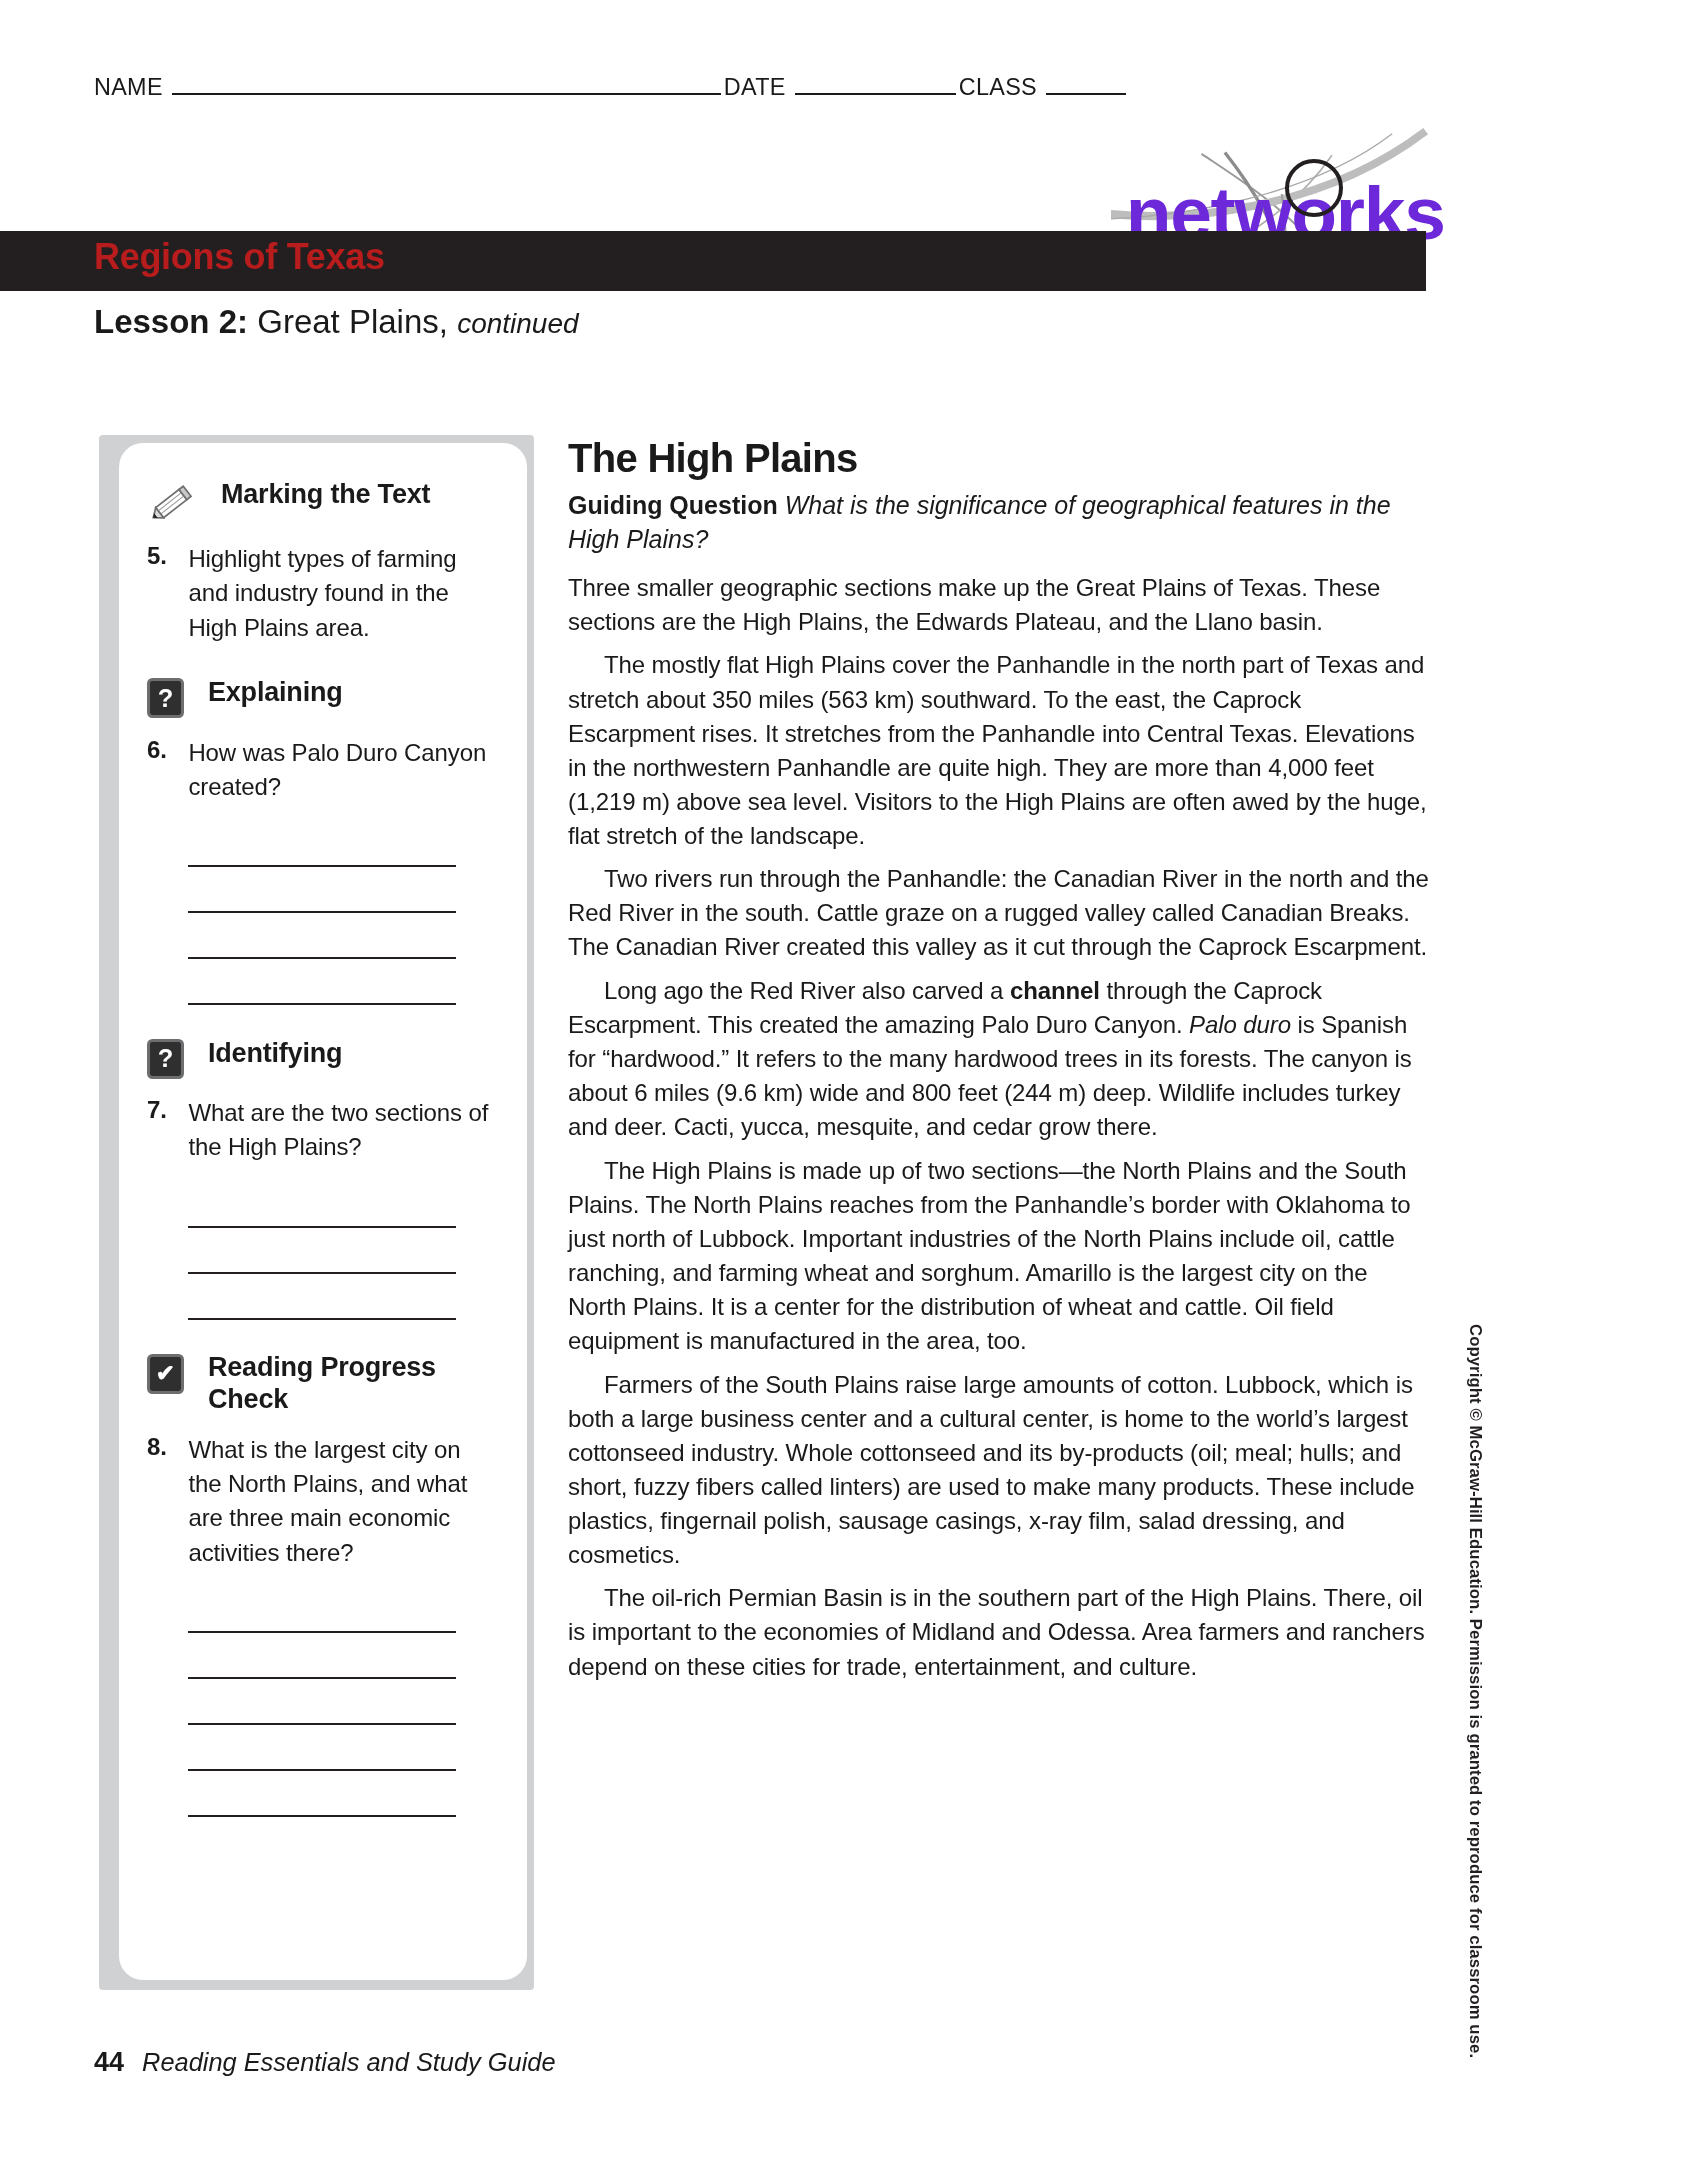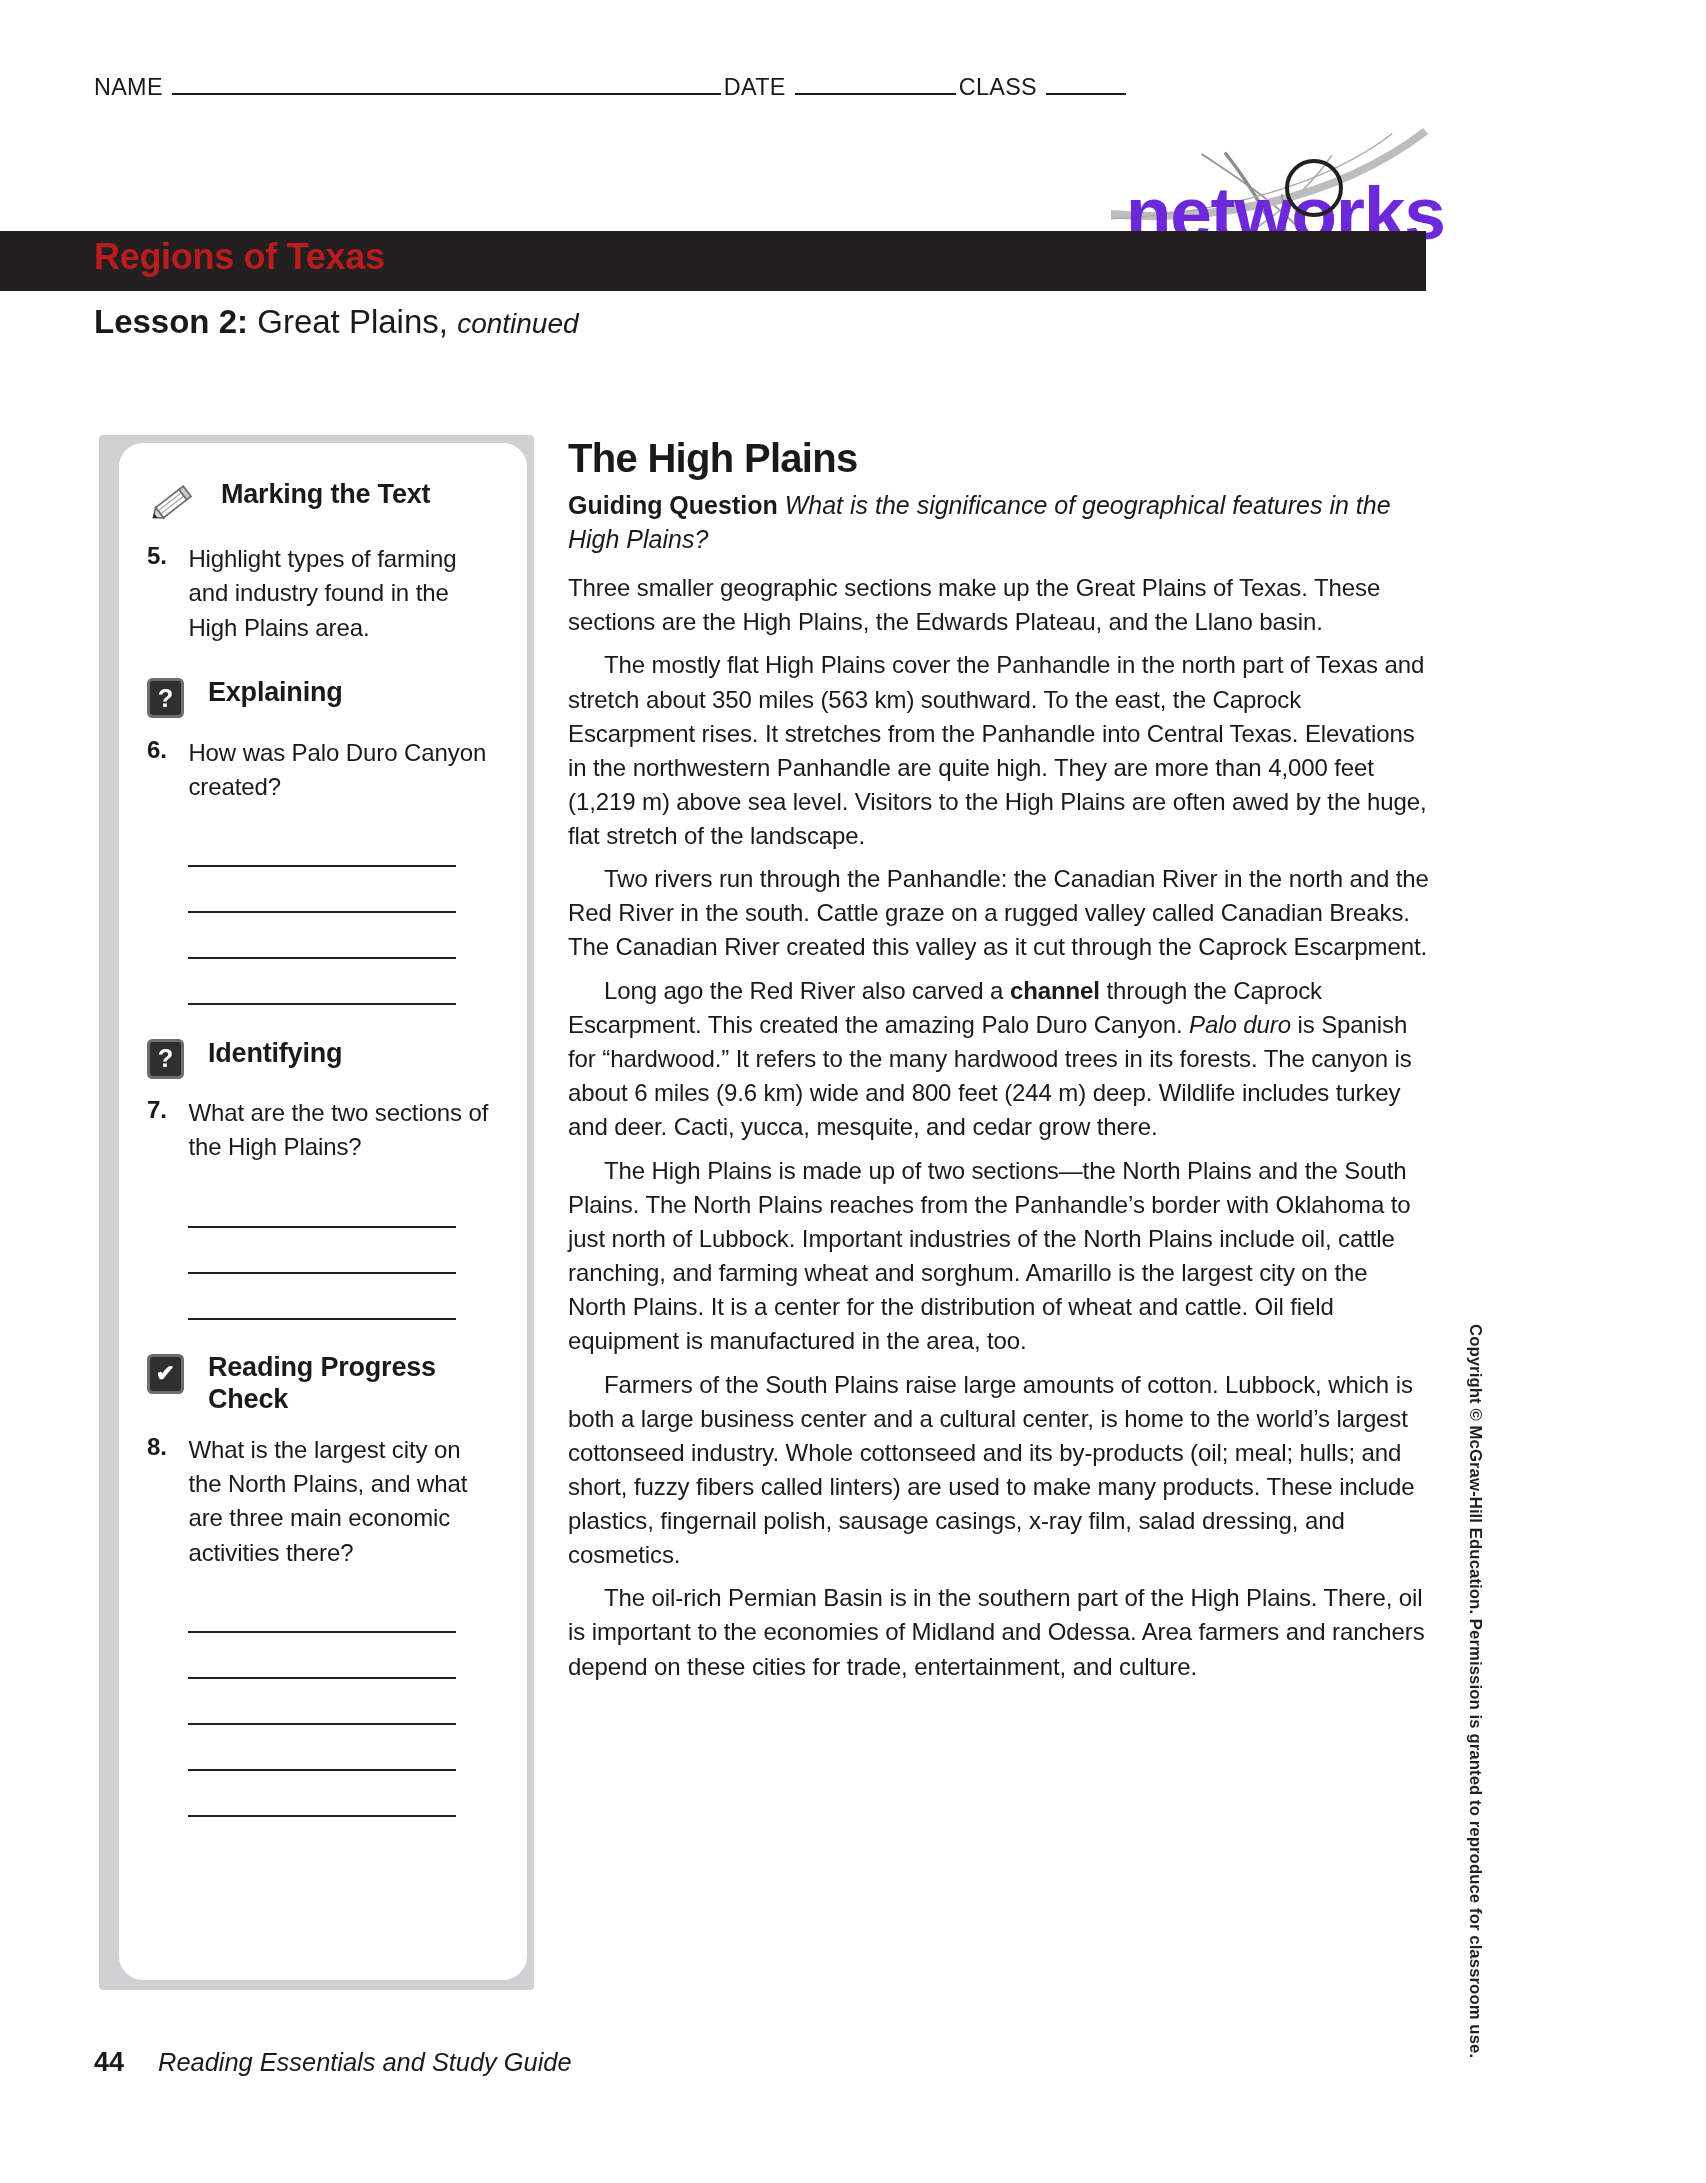--- a/index.html
+++ b/index.html
@@ -246,21 +246,21 @@
     color: #231f20;
   }
 
   
   .footer {
     position: absolute;
     left: 94px;
     top: 2047px;
     display: flex;
     align-items: baseline;
-    gap: 34px;
+    gap: 18px;
     font-size: 27px;
   }
   .footer .pg { font-weight: 700; }
   .footer .ttl { font-style: italic; font-size: 25.4px; }
 </style>
 </head>
 <body>
 
 <div class="namerow">
   <span class="lbl">NAME</span>

